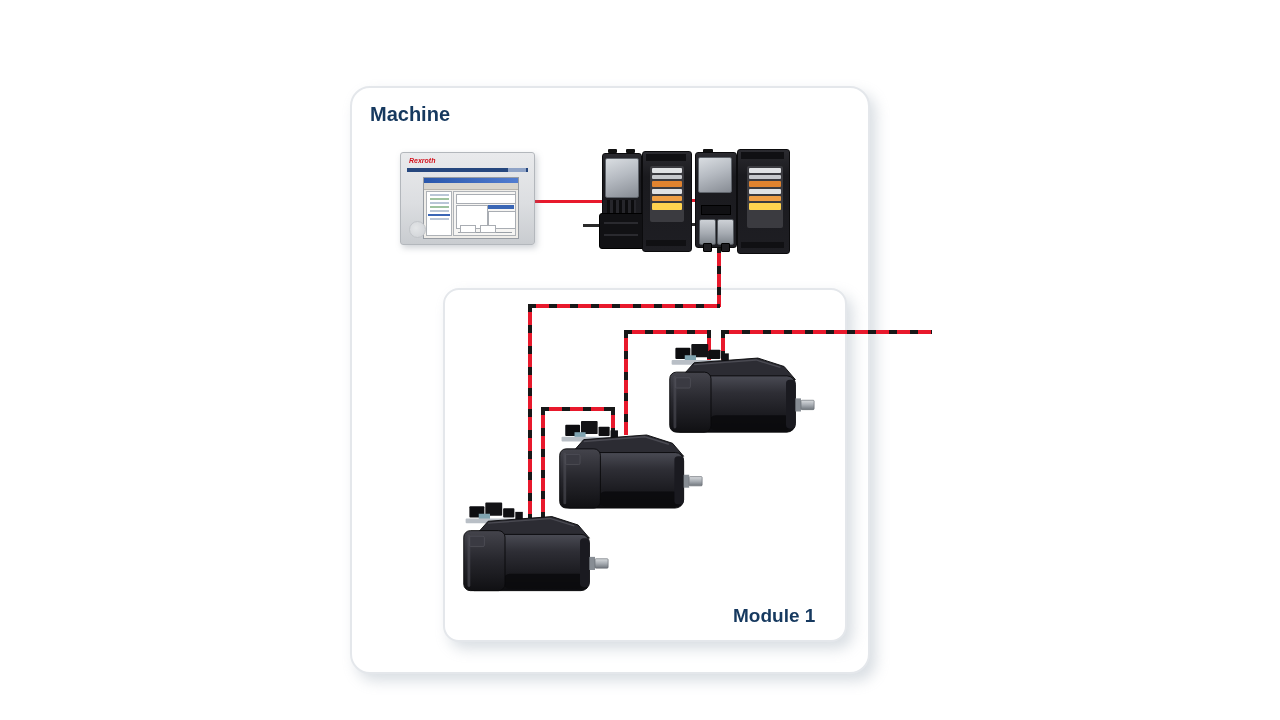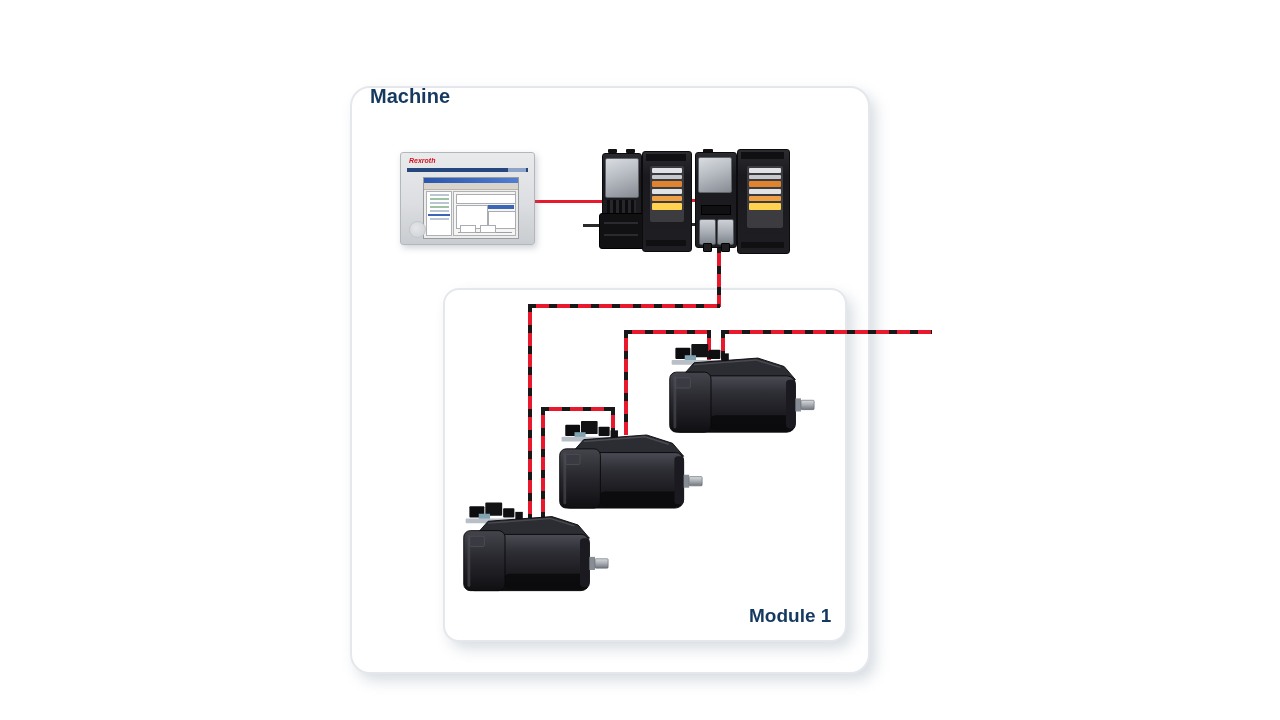--- a/index.html
+++ b/index.html
@@ -6,21 +6,21 @@
   #canvas{position:relative;width:1280px;height:720px;background:#ffffff;overflow:hidden;
           font-family:"Liberation Sans", sans-serif;}
 
   
   .frame-box{position:absolute;background:#ffffff;border:2px solid #e4e7eb;
              box-shadow:6px 7px 14px rgba(140,155,170,.33);}
   .machine-box{border-radius:20px;}
   .module-box{border-radius:16px;}
   .diagram-title{position:absolute;color:#16395f;font-size:19px;letter-spacing:.2px;}
   .machine-label{position:absolute;color:#16395f;font-size:20px;font-weight:bold;}
-  .module-label{position:absolute;color:#16395f;font-size:19px;font-weight:600;margin-left:16px;}
+  .module-label{position:absolute;color:#16395f;font-size:19px;font-weight:600;}
 
   
   .cable-h{position:absolute;height:3.5px;z-index:2;
            background:repeating-linear-gradient(90deg,#181818 0 8px,#e8192c 8px 21px);}
   .cable-v{position:absolute;width:3.5px;z-index:2;
            background:repeating-linear-gradient(180deg,#181818 0 8px,#e8192c 8px 21px);}
   .line-red{position:absolute;height:3px;background:#e8192c;z-index:2;}
   .line-black{position:absolute;height:3px;background:#2a2a2a;z-index:2;}
 
   
@@ -74,21 +74,21 @@
   
   .motor{position:absolute;z-index:3;}
 </style>
 </head>
 <body>
 
 <div id="canvas">
 
 
   <div class="frame-box machine-box" style="left:350px;top:86px;width:516px;height:584px;"></div>
-  <div class="machine-label" style="left:370px;top:85px;">Machine</div>
+  <div class="machine-label" style="left:370px;top:103px;">Machine</div>
 
   <div class="frame-box module-box" style="left:443px;top:288px;width:400px;height:350px;"></div>
   <div class="module-label" style="left:733px;top:605px;">Module 1</div>
 
   <div class="line-red" style="left:531px;top:200px;width:74px;"></div>
   <div class="line-black" style="left:583px;top:224px;width:20px;"></div>
   <div class="line-red" style="left:687px;top:199px;width:10px;"></div>
   <div class="line-black" style="left:687px;top:223px;width:10px;"></div>
 
   <div class="cable-v" style="left:717px;top:245px;height:62px;"></div>

